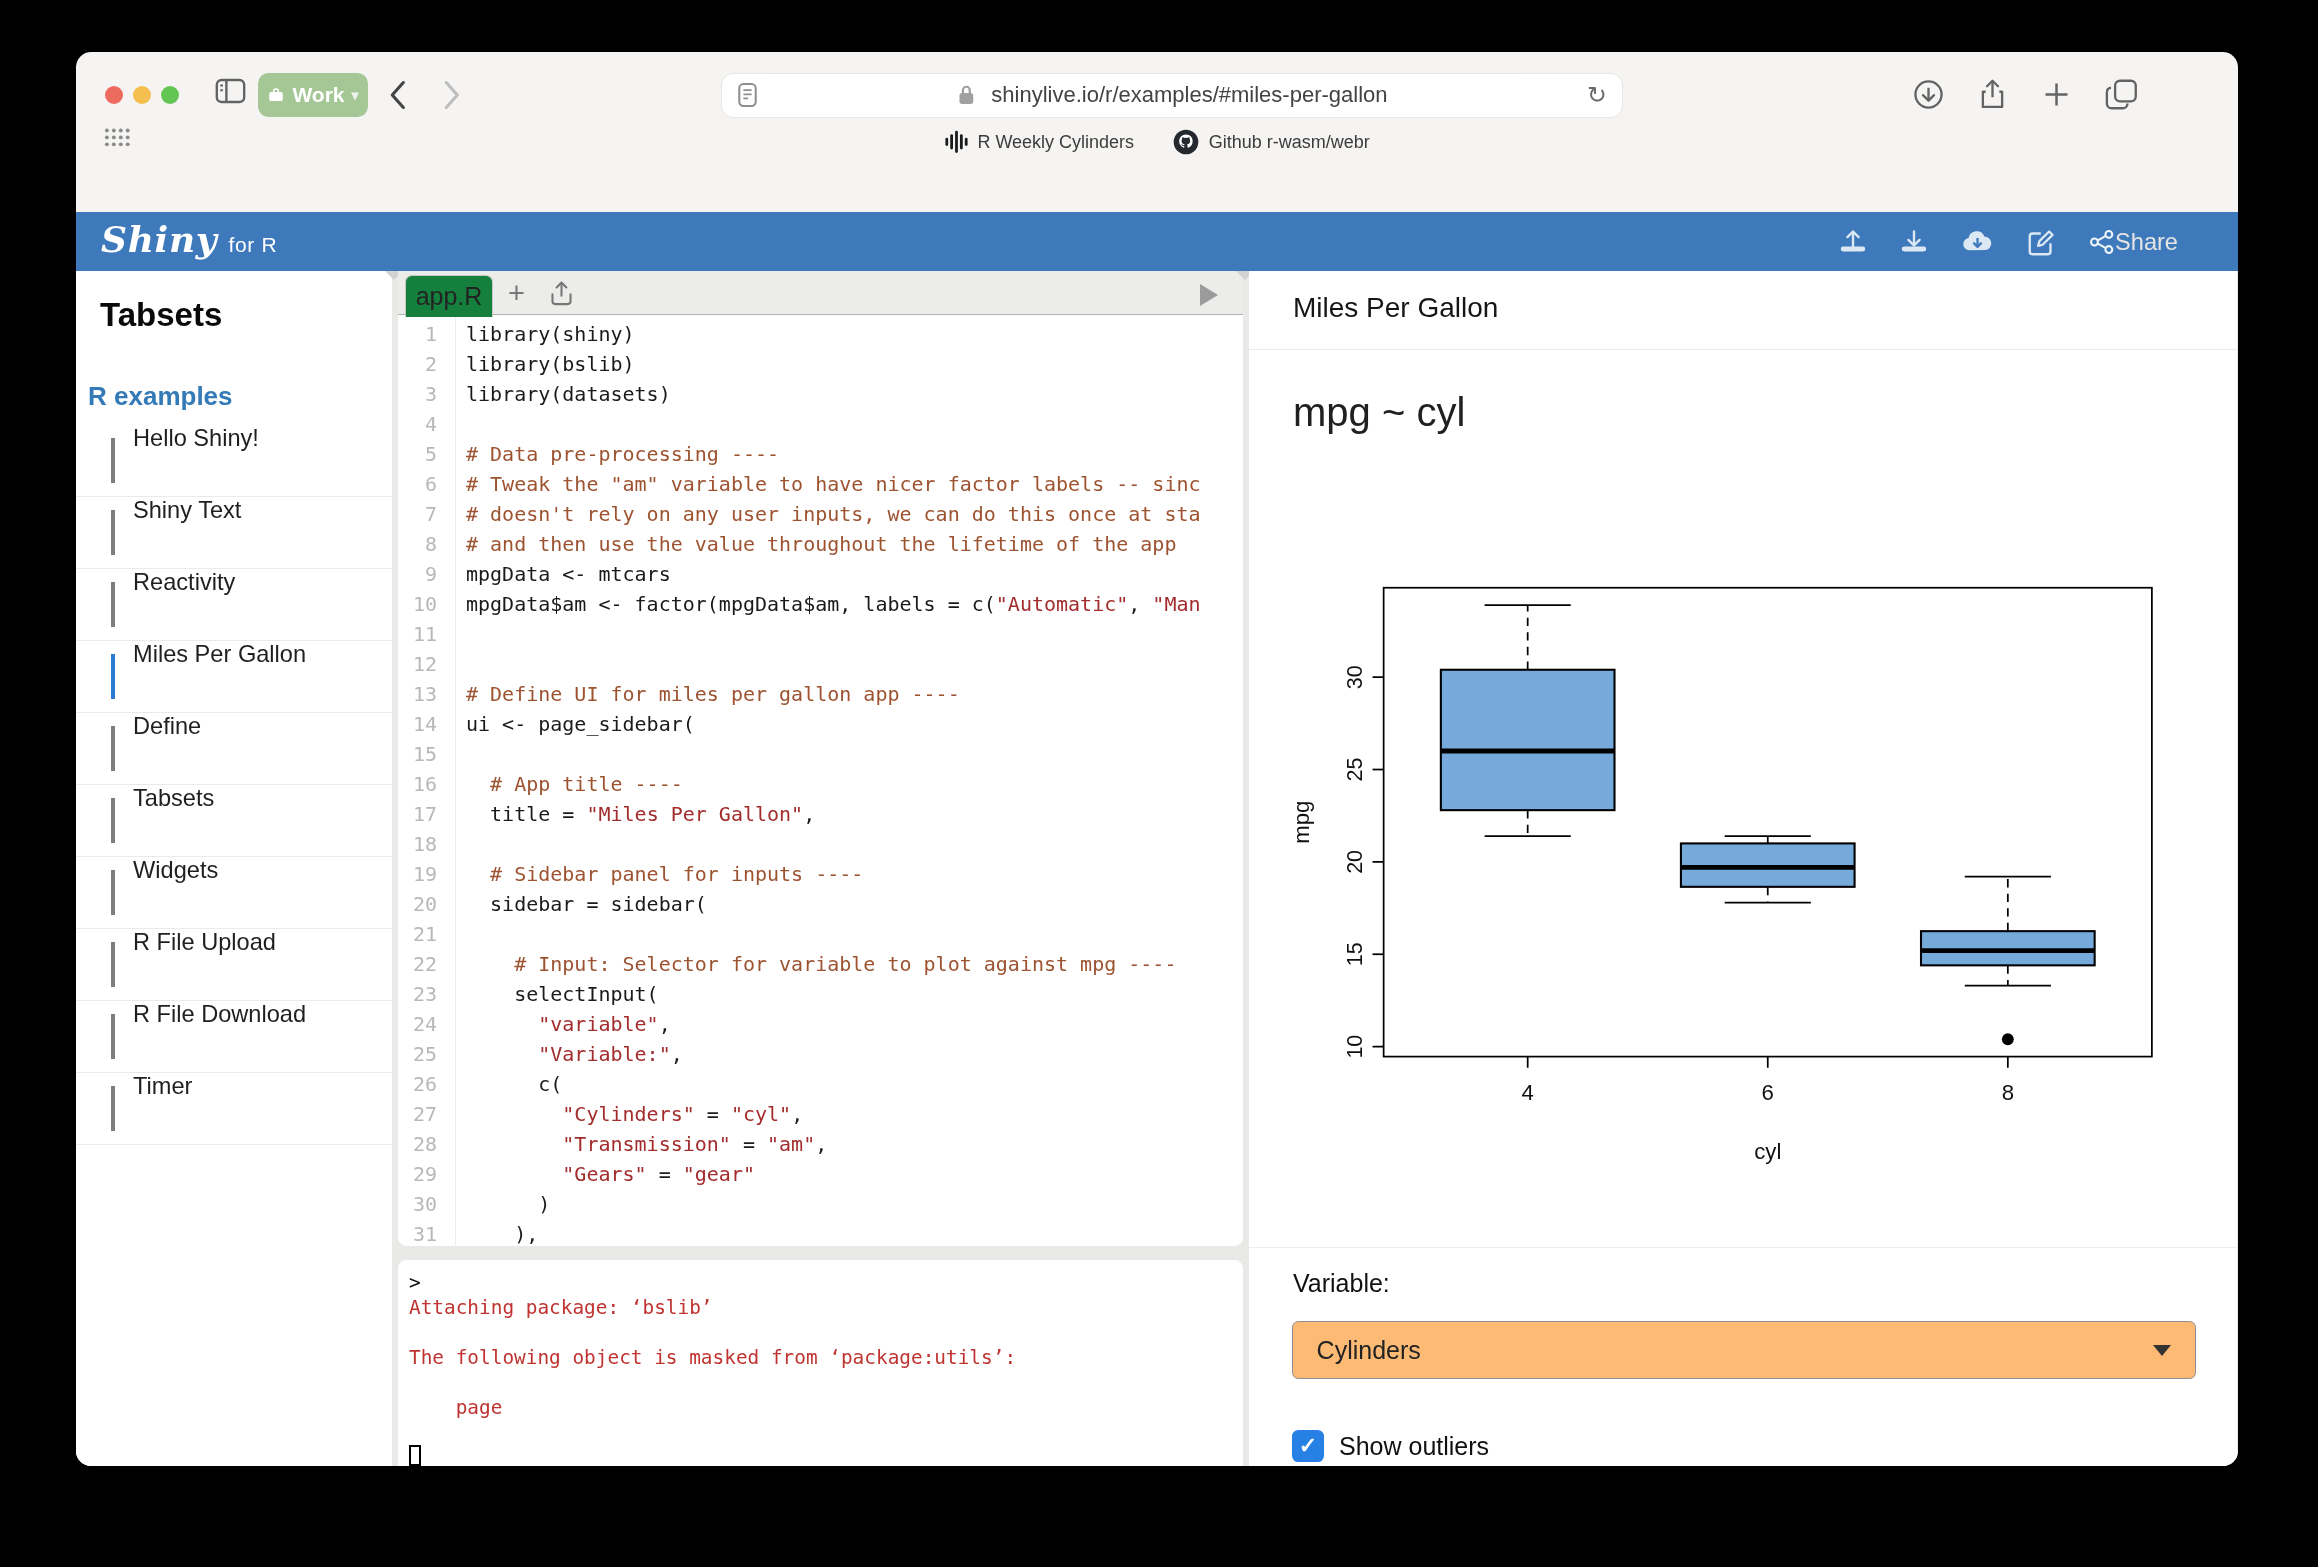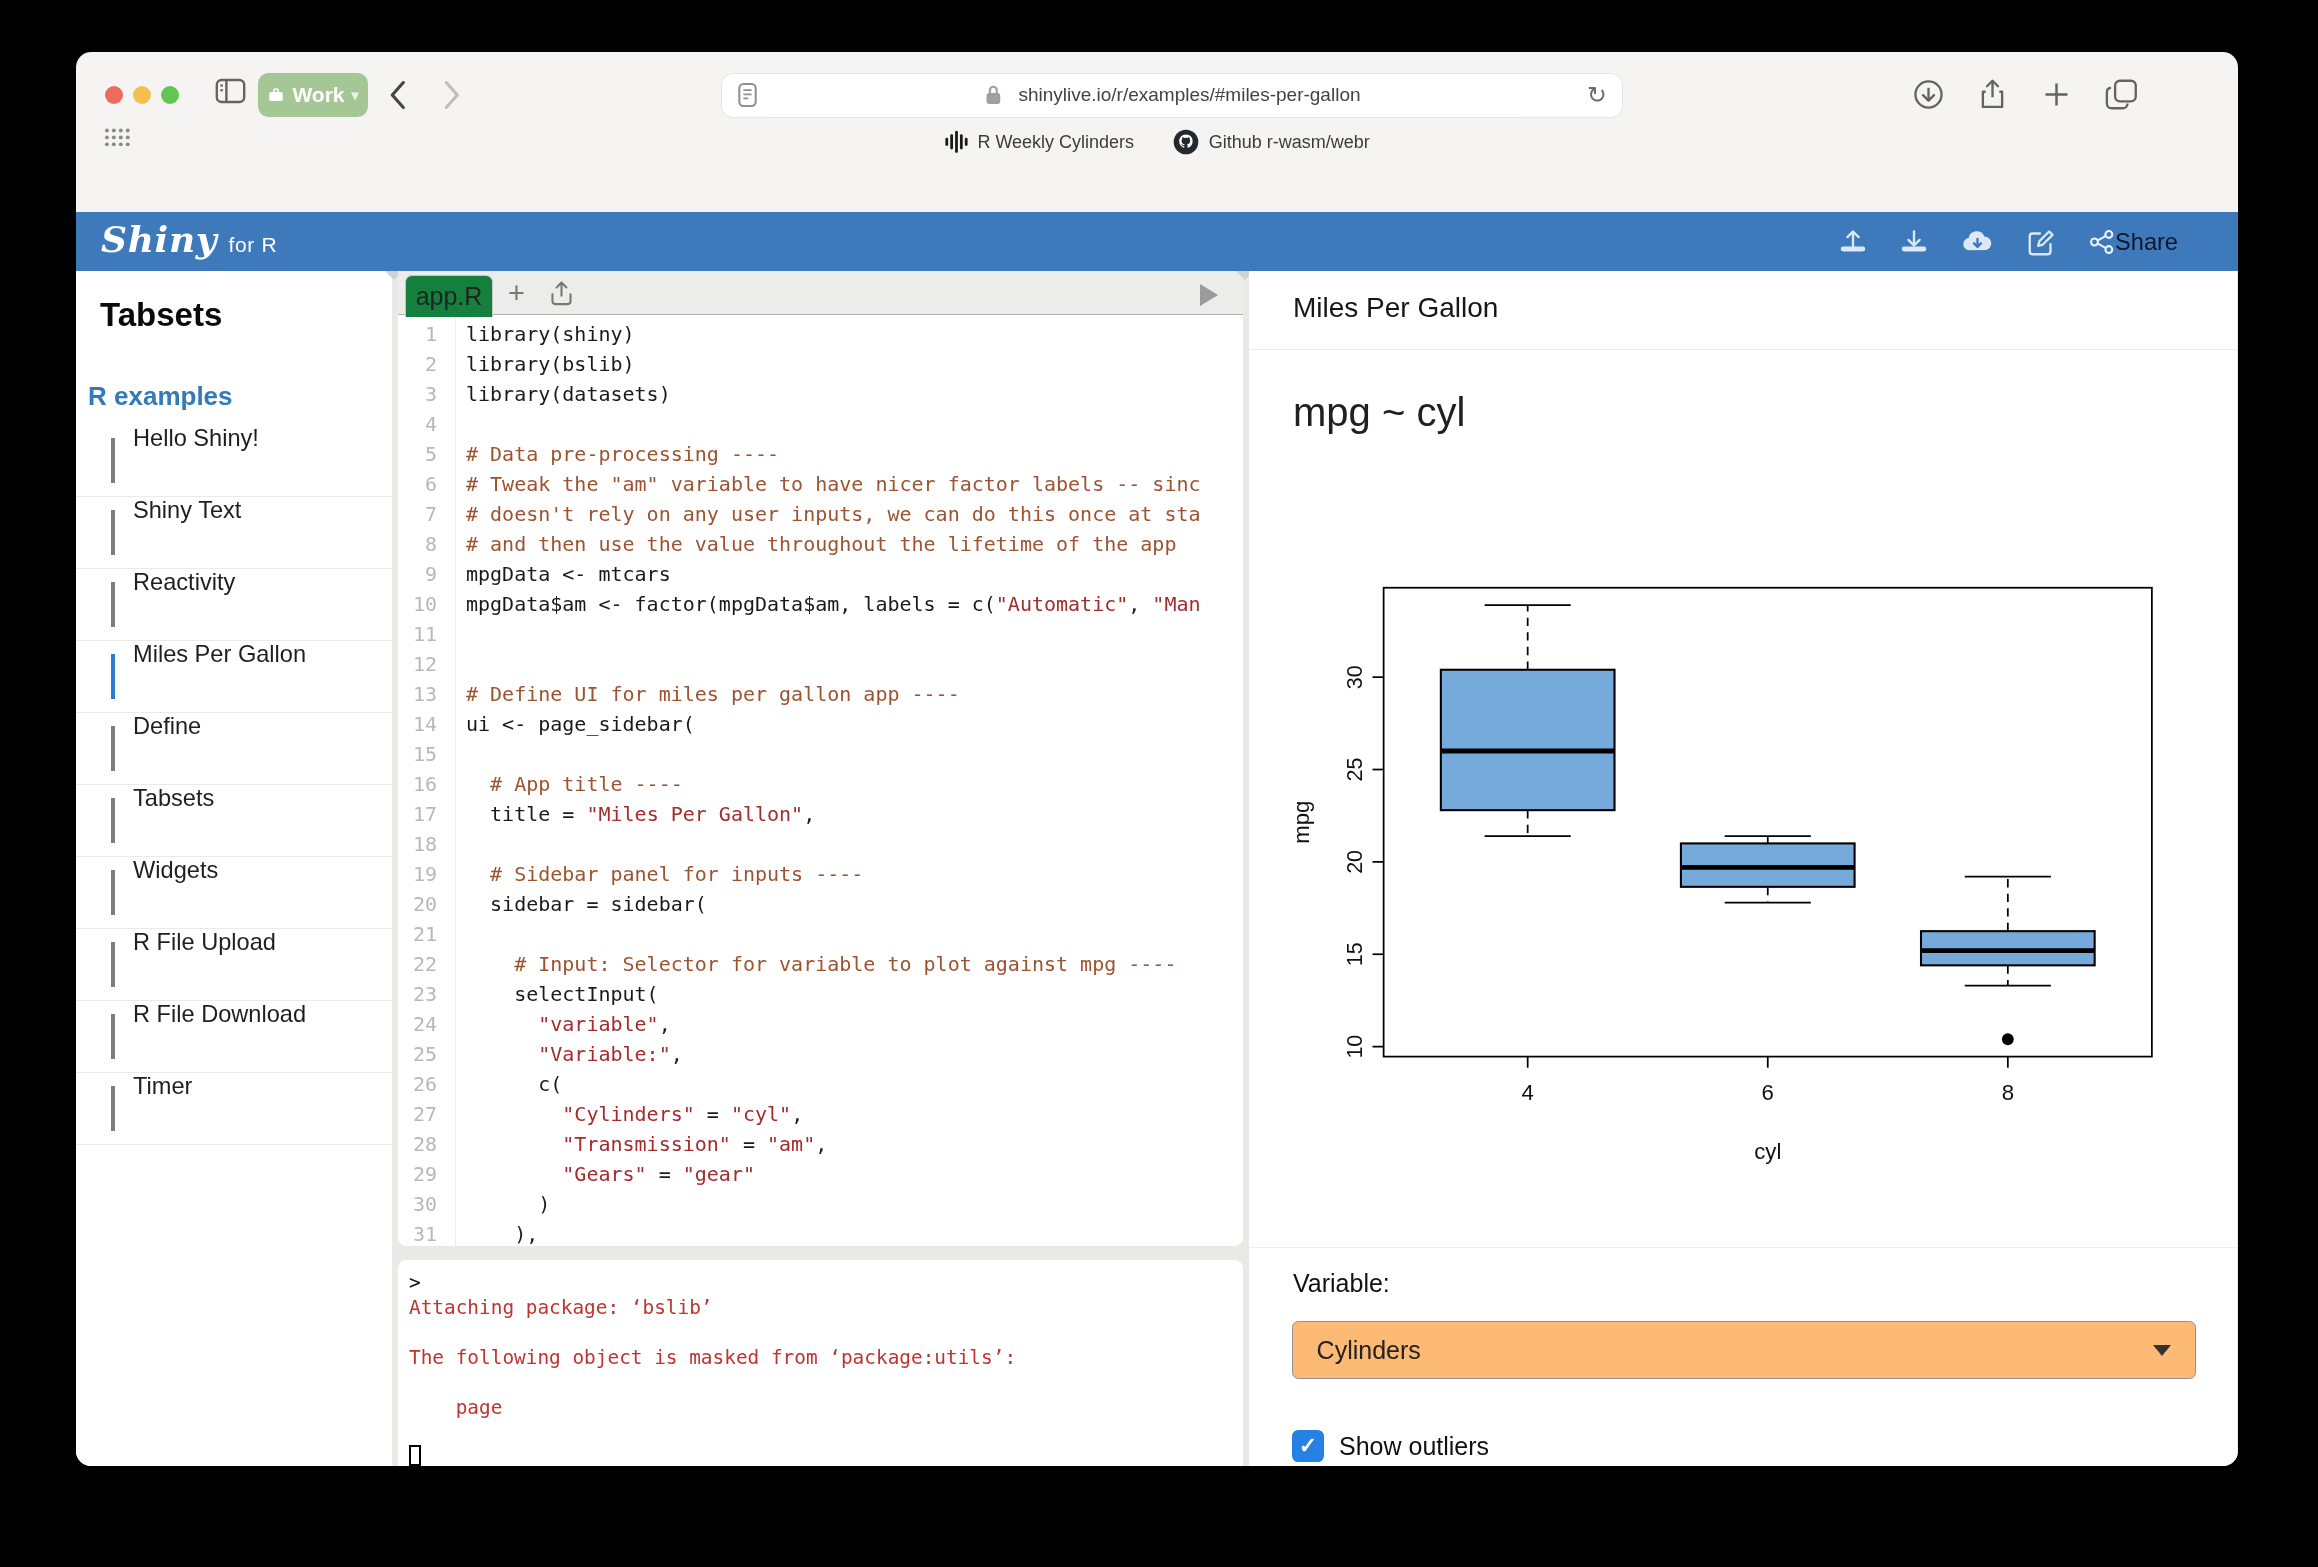--- a/index.html
+++ b/index.html
@@ -9,34 +9,34 @@
   .toolbar{position:absolute;left:0;top:0;width:100%;height:72px;}
   .traffic{position:absolute;top:34px;width:18px;height:18px;border-radius:50%;}
   .t-red{left:29px;background:#ed6a5f;}
   .t-yellow{left:57px;background:#f5bf4f;}
   .t-green{left:85px;background:#62c554;}
   .tb-icon{position:absolute;top:26px;color:#636363;}
   .pill{position:absolute;left:182px;top:21px;width:110px;height:44px;border-radius:10.4px;background:#a5c796;color:#fff;display:flex;align-items:center;justify-content:center;gap:7px;font-weight:bold;font-size:21px;}
   .pill .caret{font-size:14px;opacity:.8;}
   .nav-chevron{position:absolute;top:25px;}
   .urlbar{position:absolute;left:646px;top:21.5px;width:900px;height:43px;background:#fff;border-radius:11px;box-shadow:0 0 0 0.7px #e2e1df;display:flex;align-items:center;}
-  .url-center{flex:1;display:flex;align-items:center;justify-content:center;gap:17px;font-size:19px;color:#434343;}
+  .url-center{flex:1;display:flex;align-items:center;justify-content:center;gap:17px;font-size:22px;color:#434343;}
   .right-icons{position:absolute;top:26px;right:0;width:326px;display:flex;gap:31px;}
   
   .favbar{position:absolute;left:0;top:72px;width:100%;height:88px;}
   .fav-center{position:absolute;left:0;top:0;width:100%;height:36px;display:flex;align-items:center;justify-content:center;gap:39px;}
   .fav-item{display:flex;align-items:center;gap:9.7px;font-size:18px;color:#3c3c3c;}
   .dots-grid{position:absolute;left:28px;top:2.8px;}
   
   .appheader{position:absolute;left:0;top:160px;width:100%;height:60px;background:#3e7abb;color:#fff;}
   .brand{position:absolute;left:25px;top:5.6px;display:flex;align-items:baseline;gap:11px;}
   .brand-script{font-family:"DejaVu Serif",serif;font-style:italic;font-weight:bold;font-size:36px;letter-spacing:0.7px;}
   .brand-suffix{font-size:21px;font-weight:300;letter-spacing:0.7px;}
   .hdr-actions{position:absolute;right:60px;top:0;height:60px;display:flex;align-items:center;gap:33px;}
-  .hdr-share{display:flex;align-items:center;gap:0;font-size:23.6px;color:#0f172a;}
+  .hdr-share{display:flex;align-items:center;gap:0;font-size:23.6px;color:#e5e5e5;}
   
   .main{position:absolute;left:0;top:219px;width:100%;height:1195px;background:#e9e9e8;}
   .card{position:absolute;background:#fff;}
   .divider-notch{position:absolute;width:0;height:0;border-left:9.7px solid transparent;border-right:9.7px solid transparent;border-top:9px solid #d2d2d2;}
   
   .sidebar{left:0;top:0;width:316px;height:1195px;}
   .sb-title{position:absolute;left:24px;top:25px;font-size:33px;font-weight:bold;color:#0a0a0a;}
   .sb-section{position:absolute;left:12px;top:110px;font-size:26px;font-weight:bold;color:#337ab7;}
   .sb-list{position:absolute;left:0;top:154px;width:316px;}
   .sb-item{position:relative;height:72px;display:flex;border-bottom:0.7px solid #eaeaea;cursor:pointer;}

